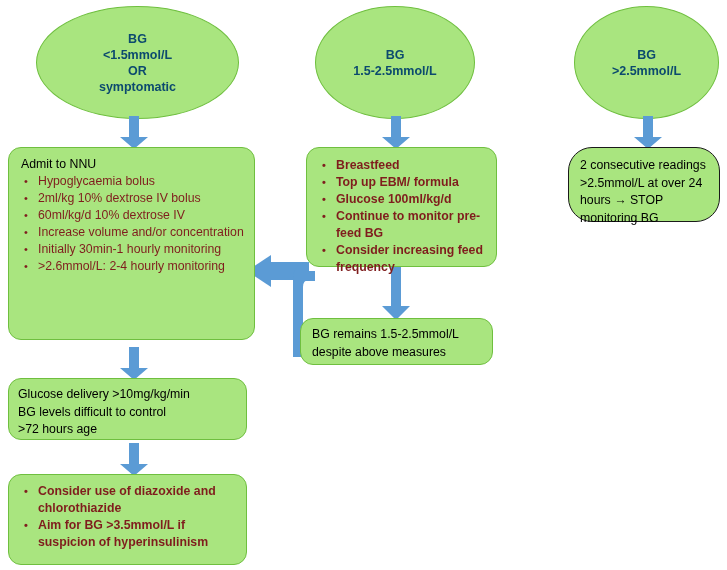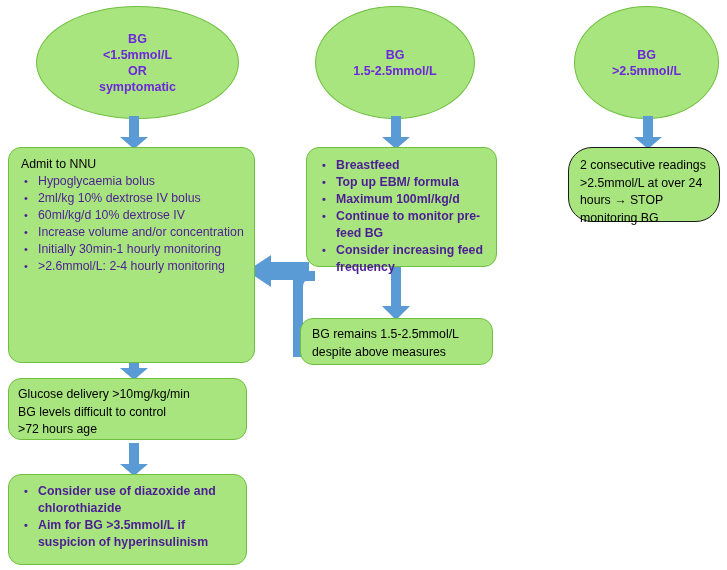--- a/index.html
+++ b/index.html
@@ -29,21 +29,21 @@
     box-sizing: border-box;
     display: flex;
     align-items: center;
     justify-content: center;
     text-align: center;
   }
   .ellipse .etext {
     font-weight: bold;
     font-size: 12.5px;
     line-height: 16px;
-    color: #6d28d9;
+    color: #0c4a6e;
     white-space: pre-line;
   }
 
   
   .box {
     position: absolute;
     background: #A9E57F;
     border: 1.5px solid #6FBF3F;
     border-radius: 13px;
     box-sizing: border-box;
@@ -67,21 +67,21 @@
   }
   .box ul {
     margin: 0;
     padding: 0;
     list-style: none;
   }
   .box ul li {
     position: relative;
     font-size: 12.3px;
     line-height: 17px;
-    color: #4c1d95;
+    color: #7f1d1d;
     padding-left: 19px;
     margin: 0;
   }
   .box ul li::before {
     content: "\2022";
     position: absolute;
     left: 5px;
     top: -0.5px;
     font-size: 11px;
     line-height: 17px;
@@ -185,37 +185,37 @@
       <path d="M11 0 H21 V21 H30 L16 33 L2 21 H11 Z" fill="#5B9BD5"></path>
     </svg>
   </div>
 
   <div class="arrow" style="left:118px; top:443px;">
     <svg width="32" height="33" viewBox="0 0 32 33">
       <path d="M11 0 H21 V21 H30 L16 33 L2 21 H11 Z" fill="#5B9BD5"></path>
     </svg>
   </div>
 
-  <div class="box" style="left:8px; top:147px; width:247px; height:216px;">
+  <div class="box" style="left:8px; top:147px; width:247px; height:193px;">
     <div class="boxtitle">Admit to NNU</div>
     <ul>
       <li>Hypoglycaemia bolus</li>
       <li>2ml/kg 10% dextrose IV bolus</li>
       <li>60ml/kg/d 10% dextrose IV</li>
       <li>Increase volume and/or concentration</li>
       <li>Initially 30min-1 hourly monitoring</li>
       <li>&gt;2.6mmol/L: 2-4 hourly monitoring</li>
     </ul>
   </div>
 
   <div class="box" style="left:306px; top:147px; width:191px; height:120px; padding-top:9px;">
     <ul class="bold">
       <li>Breastfeed</li>
       <li>Top up EBM/ formula</li>
-      <li>Maximum 100ml/kg/d</li>
+      <li>Glucose 100ml/kg/d</li>
       <li>Continue to monitor pre-feed BG</li>
       <li>Consider increasing feed frequency</li>
     </ul>
   </div>
 
   <div class="box dark-border" style="left:568px; top:147px; width:152px; height:75px; padding:9px 9px 9px 11px;border-radius:24px;">
     <div class="plaintext">2 consecutive readings &gt;2.5mmol/L at over 24 hours → STOP monitoring BG</div>
   </div>
 
   <div class="box" style="left:300px; top:318px; width:193px; height:47px; padding:7px 9px 15px 11px;">

